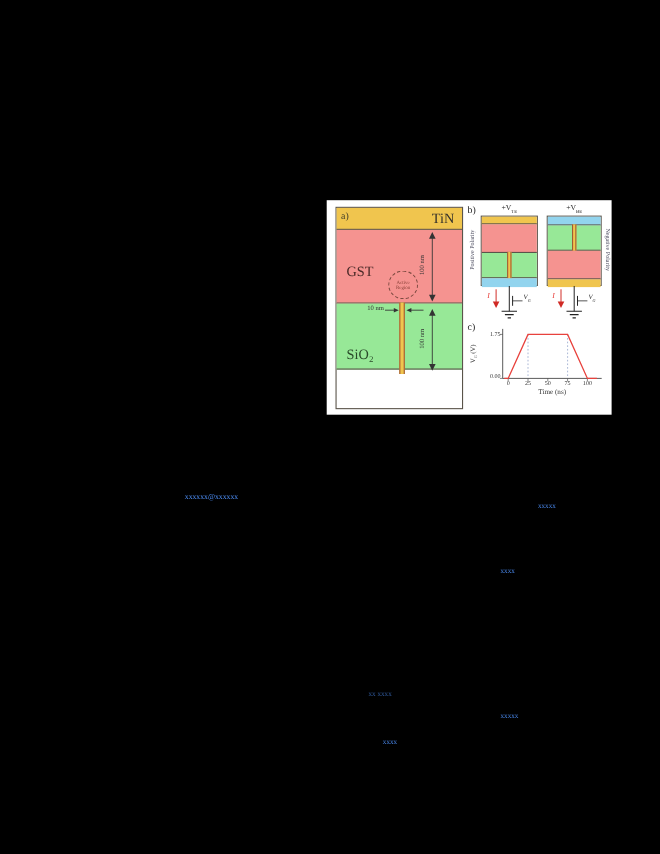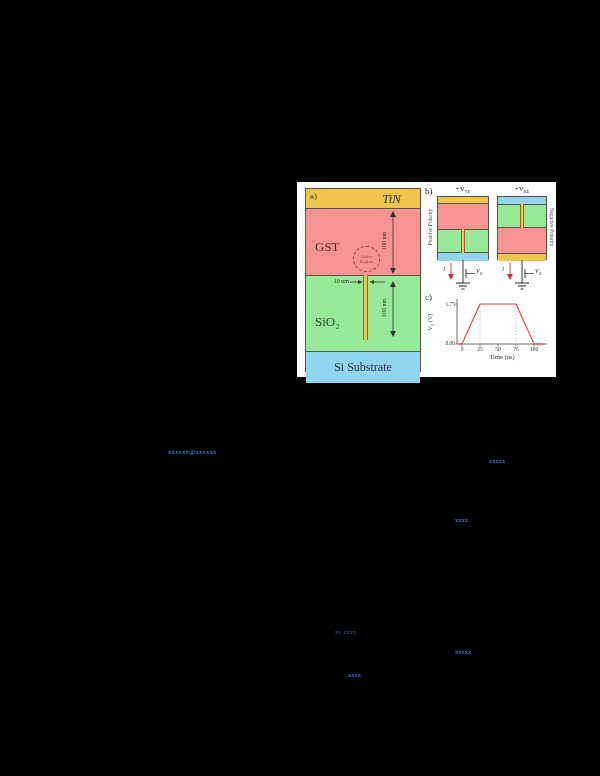--- a/index.html
+++ b/index.html
@@ -6,24 +6,24 @@
   .page{position:relative;width:600px;height:776px;background:var(--page-bg,#000);overflow:hidden;
         font-family:"Liberation Serif", serif;}
   .fig{position:absolute;left:297px;top:182px;width:259px;height:195px;background:var(--figure-bg,#fff);margin:0;}
   .fig *{box-sizing:border-box;}
 
   
   .stackA{position:absolute;left:8px;top:6px;width:116px;height:184px;border:1px solid var(--outline);}
   .lyr{position:relative;width:100%;border-bottom:1px solid var(--outline);}
   .lyr.tin{height:20px;background:var(--tin-yellow);}
   .lyr.gst{height:67px;background:var(--gst-pink);}
-  .lyr.sio2{height:76px;background:var(--sio2-green);}
+  .lyr.sio2{height:60px;background:var(--sio2-green);}
   .lyr.sub{height:31px;background:var(--si-blue);border-bottom:none;display:flex;align-items:center;justify-content:center;}
   .atag{position:absolute;left:4px;top:2px;font-size:9px;color:#3d3a28;}
-  .lbl-tin{position:absolute;right:19px;top:2px;font-size:13px;color:#33302a;font-style:italic;}
+  .lbl-tin{position:absolute;right:7px;top:2px;font-size:13px;color:#33302a;}
   .lbl-gst{position:absolute;left:9px;top:30px;font-size:13px;color:#4a2a28;}
   .lbl-sio2{position:absolute;left:9px;top:38px;font-size:13px;color:#2a4a2a;}
   .lbl-sub{font-size:12px;color:#20364a;}
   .heater{position:absolute;left:57px;top:-1px;width:5px;height:65px;background:var(--tin-yellow);
           border-left:1px solid #a05a32;border-right:1px solid #a05a32;}
   .active-circle{position:absolute;left:47px;top:57px;width:27px;height:26px;border:1px dashed #7c4a40;
           border-radius:50%;display:flex;flex-direction:column;align-items:center;justify-content:center;z-index:2;}
   .active-circle span{display:block;font-size:4.5px;line-height:5px;color:#8a4038;}
   .dims{position:absolute;left:0;top:0;width:116px;height:184px;pointer-events:none;}
   .vdim{position:absolute;width:30px;text-align:center;font-size:6px;color:#333;
@@ -90,23 +90,20 @@
       <div class="lyr tin">
         <span class="atag">a)</span>
         <span class="lbl-tin">TiN</span>
       </div>
       <div class="lyr gst">
         <span class="lbl-gst">GST</span>
       </div>
       <div class="lyr sio2">
         <div class="heater"></div>
         <span class="lbl-sio2">SiO₂</span>
-      </div>
-      <div class="lyr sub">
-        <span class="lbl-sub">Si Substrate</span>
       </div>
 
       <div class="active-circle">
         <span>Active</span>
         <span>Region</span>
       </div>
 
       <svg class="dims" viewBox="0 0 116 184">
 
         <line x1="87" y1="25" x2="87" y2="82" stroke="#333" stroke-width="0.8"></line>

